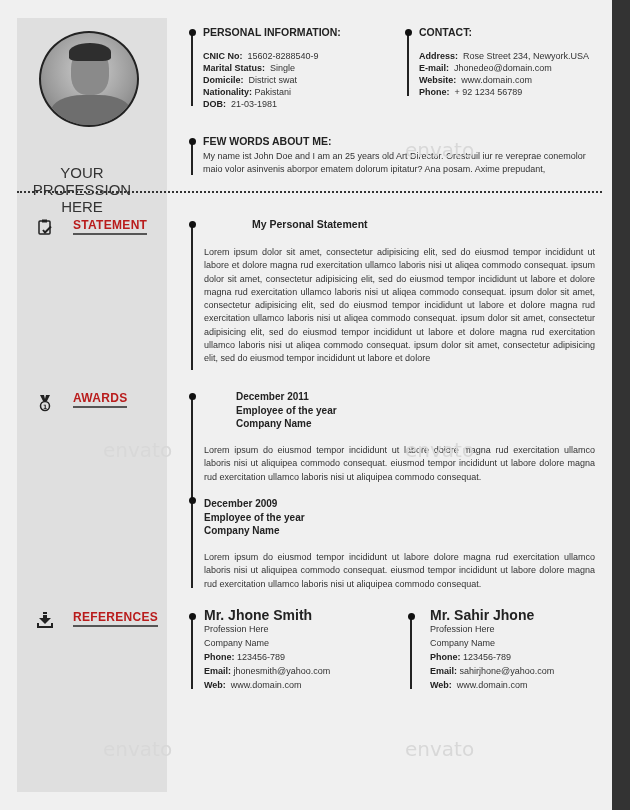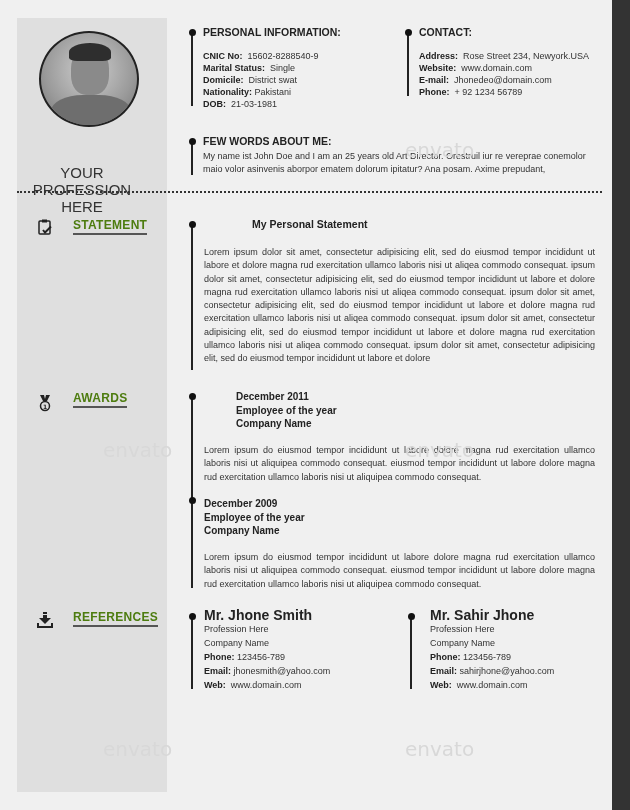--- a/index.html
+++ b/index.html
@@ -29,21 +29,21 @@
   .timeline { position: absolute; width: 2px; background: #222; }
   .timeline::before { content: ""; position: absolute; left: -2.5px; top: -3px; width: 7px; height: 7px; border-radius: 50%; background: #111; }
 
   .heading { position: absolute; font-weight: bold; font-size: 10.5px; color: #222; }
   .info-line { font-size: 9px; line-height: 12px; color: #333; white-space: nowrap; }
   .info-line b { color: #222; }
   .block { position: absolute; }
 
   .dotted { position: absolute; left: 17px; top: 191px; width: 585px; border-top: 2px dotted #333; }
 
-  .section-title { position: absolute; left: 73px; font-weight: bold; font-size: 12px; color: #4d7c0f; border-bottom: 2px solid #555; padding-bottom: 1px; letter-spacing: 0.3px; }
+  .section-title { position: absolute; left: 73px; font-weight: bold; font-size: 12px; color: #b91c1c; border-bottom: 2px solid #555; padding-bottom: 1px; letter-spacing: 0.3px; }
   .section-icon { position: absolute; left: 36px; width: 18px; height: 18px; }
 
   .para { position: absolute; font-size: 9px; line-height: 13.3px; color: #333; text-align: justify; }
   .sub-bold { font-weight: bold; font-size: 10px; line-height: 13.5px; color: #222; }
 
   .ref-line { font-size: 9px; line-height: 14px; color: #333; }
   .ref-line b { color: #222; }
   .ref-name { font-weight: bold; font-size: 14px; line-height: 14px; color: #222; }
 
   .watermark { position: absolute; font-size: 20px; color: #d8d8d8; font-family: "DejaVu Sans", sans-serif; }
@@ -69,22 +69,22 @@
     <div class="info-line"><b>Marital Status:</b>&nbsp; <span>Single</span></div>
     <div class="info-line"><b>Domicile:</b>&nbsp; <span>District swat</span></div>
     <div class="info-line"><b>Nationality:</b> <span>Pakistani</span></div>
     <div class="info-line"><b>DOB:</b>&nbsp; <span>21-03-1981</span></div>
   </div>
 
   <div class="timeline" style="left:407px; top:32px; height:64px;"></div>
   <div class="heading" style="left:419px; top:26px;">CONTACT:</div>
   <div class="block" style="left:419px; top:50px;">
     <div class="info-line"><b>Address:</b>&nbsp; <span>Rose Street 234, Newyork.USA</span></div>
+    <div class="info-line"><b>E-mail:</b>&nbsp; <span>Jhonedeo@domain.com</span></div>
     <div class="info-line"><b>Website:</b>&nbsp; <span>www.domain.com</span></div>
-    <div class="info-line"><b>E-mail:</b>&nbsp; <span>Jhonedeo@domain.com</span></div>
     <div class="info-line"><b>Phone:</b>&nbsp; <span>+ 92 1234 56789</span></div>
   </div>
 
   <div class="timeline" style="left:191px; top:141px; height:34px;"></div>
   <div class="heading" style="left:203px; top:135px;">FEW WORDS ABOUT ME:</div>
   <div class="para" style="left:203px; top:150px; width:398px; text-align:left;">My name ist John Doe and I am an 25 years old Art Director. Orestruil iur re vereprae conemolor maio volor asinvenis aborpor ematem dolorum ipitatur? Ana posam. Axime prepudant,</div>
 
   <div class="dotted"></div>
 
   <div class="section-icon" style="top:218px;">

